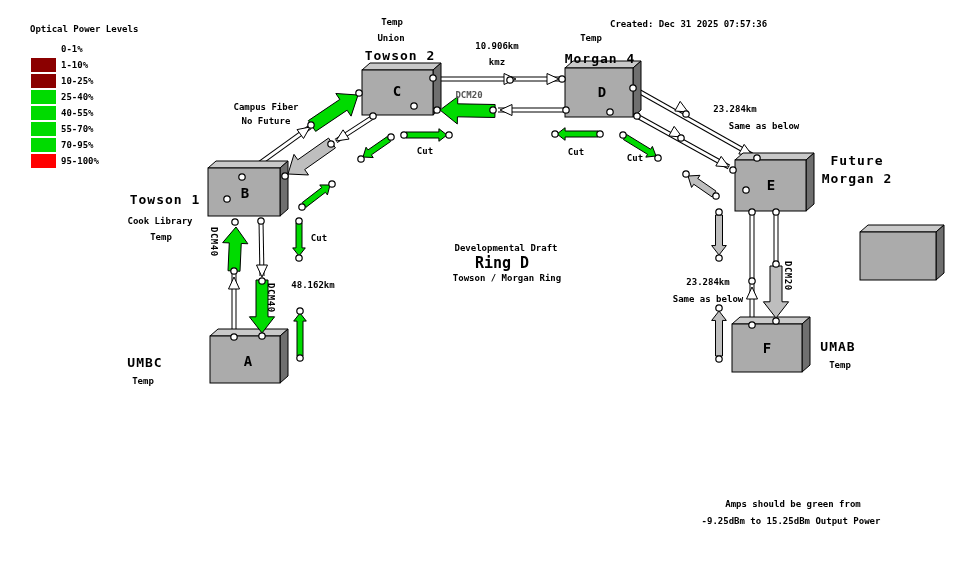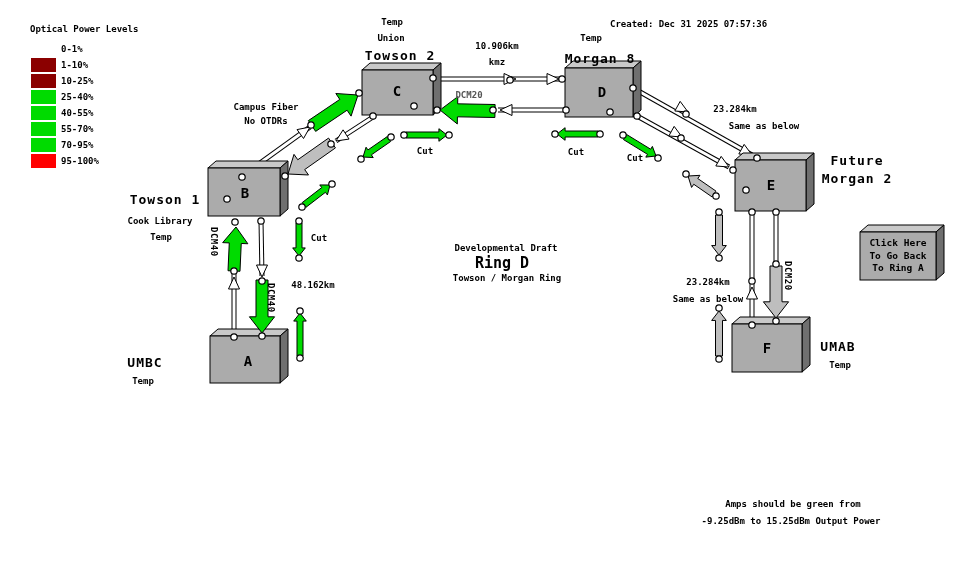--- a/index.html
+++ b/index.html
@@ -193,42 +193,42 @@
   </div>
 
   <div class="lbl-l" style="left:610px;top:19px;">Created: Dec 31 2025 07:57:36</div>
 
   <div class="lbl" style="left:392px;top:17px;">Temp</div>
   <div class="lbl" style="left:391px;top:33px;">Union</div>
   <div class="lbl big" style="left:400px;top:49px;">Towson 2</div>
   <div class="node-letter" style="left:397px;top:84px;">C</div>
 
   <div class="lbl" style="left:591px;top:33px;">Temp</div>
-  <div class="lbl big" style="left:600px;top:52px;">Morgan 8</div>
+  <div class="lbl big" style="left:600px;top:52px;">Morgan 4</div>
   <div class="node-letter" style="left:602px;top:85px;">D</div>
 
   <div class="lbl big" style="left:165px;top:193px;">Towson 1</div>
   <div class="lbl" style="left:160px;top:216px;">Cook Library</div>
   <div class="lbl" style="left:161px;top:232px;">Temp</div>
   <div class="node-letter" style="left:245px;top:186px;">B</div>
 
   <div class="lbl big" style="left:145px;top:356px;">UMBC</div>
   <div class="lbl" style="left:143px;top:376px;">Temp</div>
   <div class="node-letter" style="left:248px;top:354px;">A</div>
 
   <div class="lbl big" style="left:857px;top:154px;">Future</div>
   <div class="lbl big" style="left:857px;top:172px;">Morgan 2</div>
   <div class="node-letter" style="left:771px;top:178px;">E</div>
 
   <div class="lbl big" style="left:838px;top:340px;">UMAB</div>
   <div class="lbl" style="left:840px;top:360px;">Temp</div>
   <div class="node-letter" style="left:767px;top:341px;">F</div>
 
   <div class="lbl" style="left:266px;top:102px;">Campus Fiber</div>
-  <div class="lbl" style="left:266px;top:116px;">No OTDRs</div>
+  <div class="lbl" style="left:266px;top:116px;">No Future</div>
   <div class="lbl" style="left:497px;top:41px;">10.906km</div>
   <div class="lbl" style="left:497px;top:57px;">kmz</div>
   <div class="lbl dim" style="left:469px;top:90px;">DCM20</div>
   <div class="lbl" style="left:735px;top:104px;">23.284km</div>
   <div class="lbl" style="left:764px;top:121px;">Same as below</div>
   <div class="lbl" style="left:425px;top:146px;">Cut</div>
   <div class="lbl" style="left:576px;top:147px;">Cut</div>
   <div class="lbl" style="left:635px;top:153px;">Cut</div>
   <div class="lbl" style="left:319px;top:233px;">Cut</div>
   <div class="lbl" style="left:313px;top:280px;">48.162km</div>
@@ -238,19 +238,14 @@
   <div class="vlbl" style="left:266px;top:283px;">DCM40</div>
   <div class="vlbl" style="left:783px;top:261px;">DCM20</div>
 
   <div class="lbl" style="left:506px;top:243px;">Developmental Draft</div>
   <div class="lbl" style="left:502px;top:255px;font-size:15px;">Ring D</div>
   <div class="lbl" style="left:507px;top:273px;">Towson / Morgan Ring</div>
 
   <div class="lbl" style="left:793px;top:499px;">Amps should be green from</div>
   <div class="lbl" style="left:791px;top:516px;">-9.25dBm to 15.25dBm Output Power</div>
 
-  <div id="backbtn">
-    <div>Click Here</div>
-    <div>To Go Back</div>
-    <div>To Ring A</div>
-  </div>
 
 </div>
 
 </body></html>

